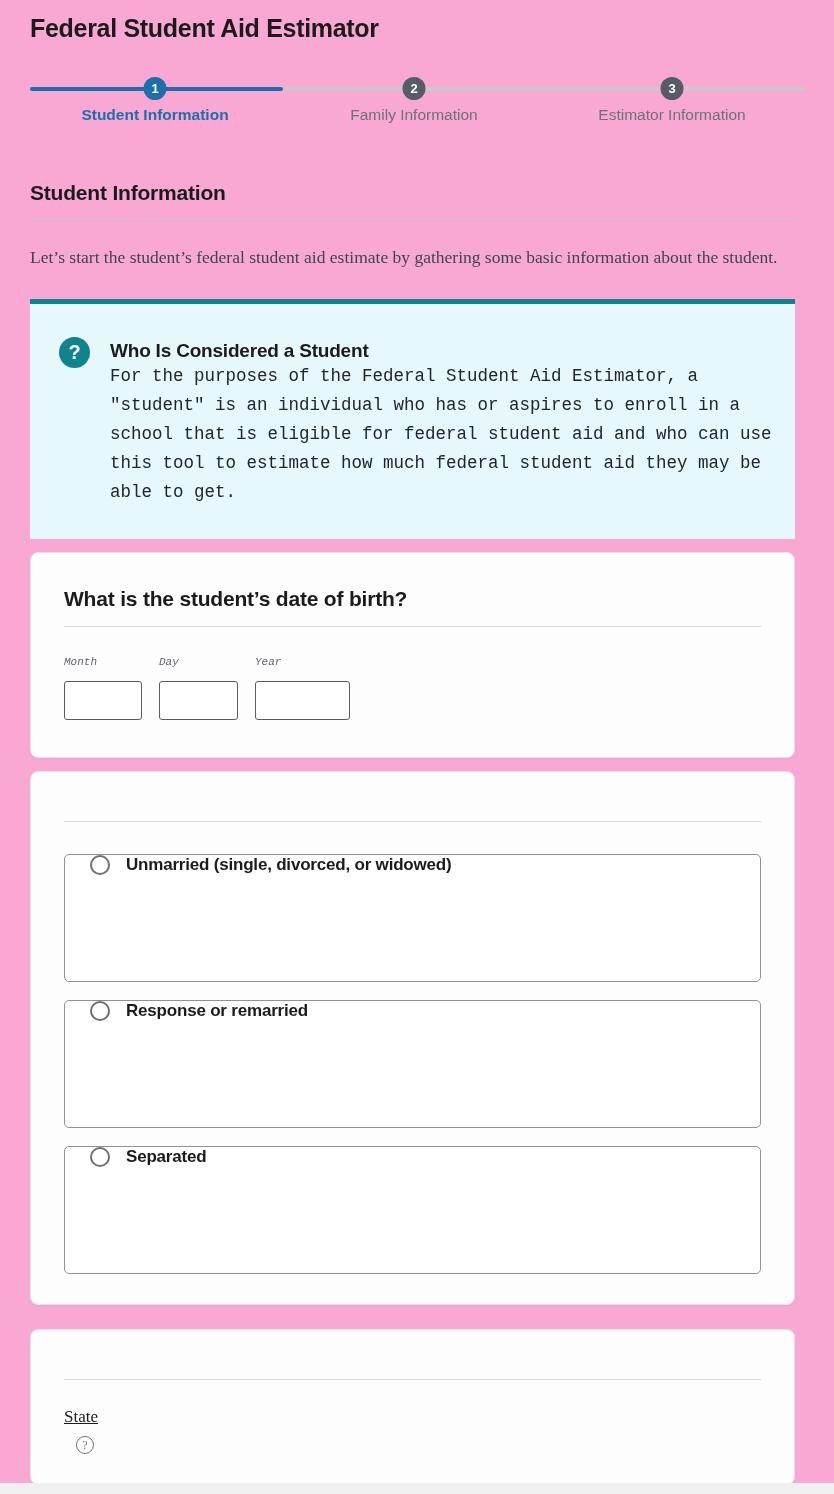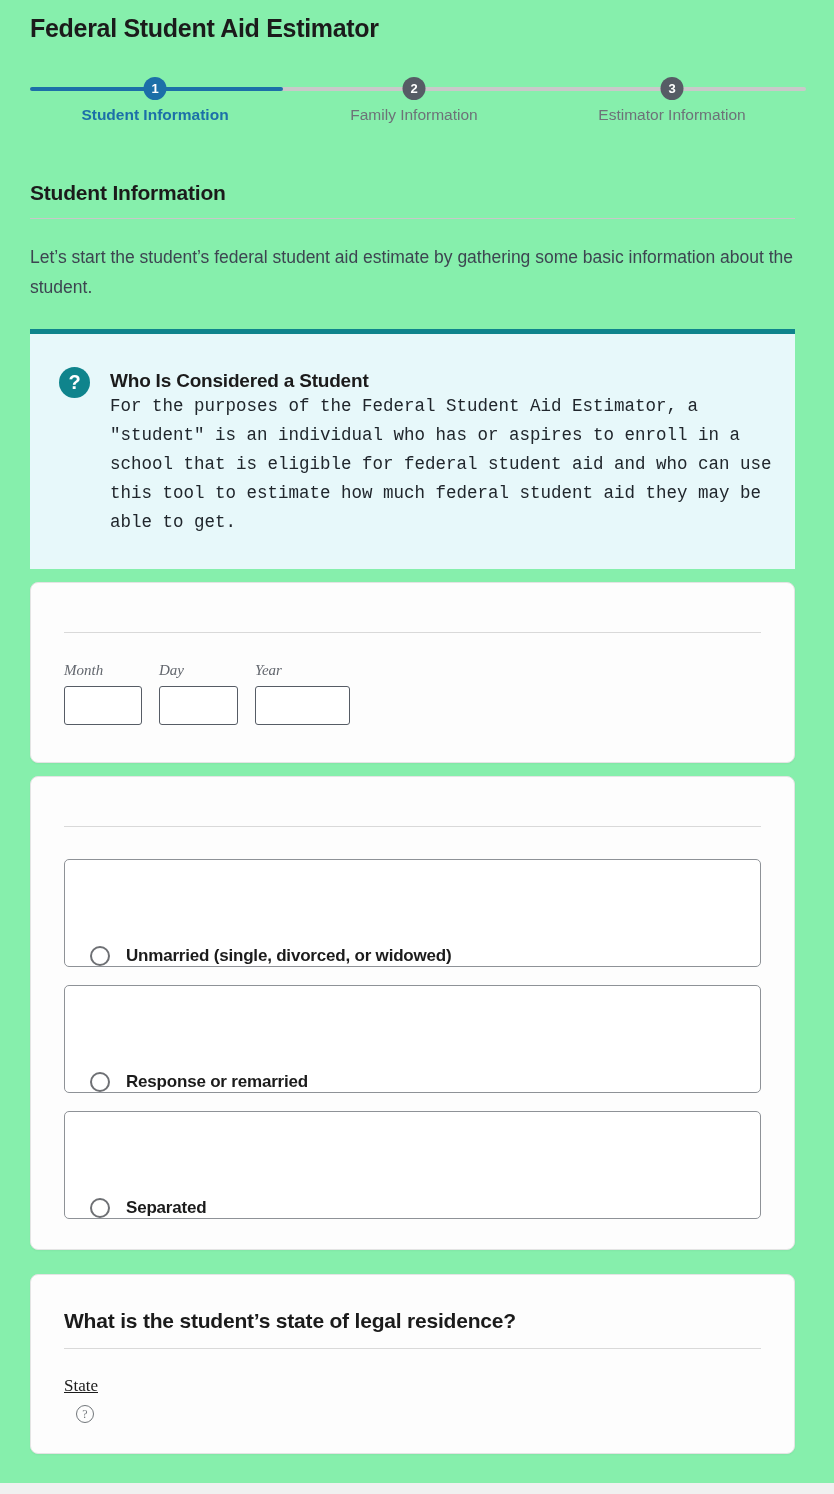--- a/index.html
+++ b/index.html
@@ -17,21 +17,21 @@
     --card-border: #e4e4e4;
     --card-bg: #fdfdfd;
     --rule: #d9d9d9;
   }
   * { margin:0; padding:0; box-sizing:border-box; }
   html,body { background:#ffffff; }
   .page {
     position:relative;
     width:834px; height:1494px;
     margin:0 auto;
-    background:#86efac;
+    background:#f9a8d4;
     overflow:hidden;
     font-family:"Liberation Sans", sans-serif;
     color:var(--text-dark);
   }
   .content { padding:0 39px 0 30px; }
 
   
   .app-title {
     padding-top:14px;
     font-size:25px; font-weight:700; letter-spacing:-0.3px;
@@ -65,21 +65,21 @@
   .s1 { left:125px; } .s2 { left:384px; } .s3 { left:642px; }
 
   
   .section-heading {
     margin-top:22px;
     font-size:21px; font-weight:700; letter-spacing:-0.2px;
   }
   .section-rule { border:none; border-top:1px solid #c8c8c8; margin-top:13px; }
   .intro {
     margin-top:23px; max-width:765px;
-    font-size:17.5px; line-height:30px; color:var(--text-body);
+    font-size:17.5px; line-height:30px; color:var(--text-body);font-family:Liberation Serif, serif;
   }
 
   
   .info-box {
     margin-top:27px; width:765px;
     background:var(--info-bg);
     border-top:5px solid var(--teal);
     padding:30px 30px 32px 29px;
   }
   .info-row { display:flex; align-items:flex-start; }
@@ -117,37 +117,37 @@
     padding:34px 33px 30px;
   }
   .card.last { margin-top:24px; }
   .card-question { font-size:21px; font-weight:700; letter-spacing:-0.2px; }
   .card-rule { border:none; border-top:1px solid var(--rule); margin-top:15px; }
 
   
   .dob-row { display:flex; margin-top:29px; }
   .dob-field { margin-right:17px; }
   .dob-label {
-    font-family:Liberation Serif, serif; font-style:italic;
-    font-size:15px; color:#62666d; margin-bottom:7px;
+    font-family:Liberation Mono, monospace; font-style:italic;
+    font-size:11px; color:#62666d; margin-bottom:13px;
   }
   .dob-input {
     height:39px; border:1px solid var(--input-border); border-radius:3px;
     background:#fff; font-size:16px; padding:0 8px;
     font-family:"Liberation Serif", serif;
   }
   .w-month { width:78px; } .w-day { width:79px; } .w-year { width:95px; }
   .dob-pad { height:7px; }
 
   
   .option {
-    height:108px; margin-top:18px;
+    height:128px; margin-top:18px;
     border:1px solid var(--option-border); border-radius:5px;
     background:#fff;
-    display:flex; align-items:flex-end; padding-left:25px;
+    display:flex; align-items:flex-start; padding-left:25px;
     cursor:pointer;
   }
   .option.first { margin-top:32px; }
   .radio-circle {
     width:20px; height:20px; border-radius:50%;
     border:2px solid #6e7074; background:#fff; flex:0 0 20px;
   }
   .option-label { margin-left:16px; font-size:17px; font-weight:700; letter-spacing:-0.2px; }
 
   
@@ -207,20 +207,21 @@
       <div class="info-row">
         <div class="q-icon">?</div>
         <div class="info-content">
           <div class="info-heading">Who Is Considered a Student</div>
           <div class="info-body">For the purposes of the Federal Student Aid Estimator, a "student" is an individual who has or aspires to enroll in a school that is eligible for federal student aid and who can use this tool to estimate how much federal student aid they may be able to get.</div>
         </div>
       </div>
     </div>
 
     <div class="card">
+      <div class="card-question">What is the student’s date of birth?</div>
       <hr class="card-rule">
       <div class="dob-row">
         <div class="dob-field">
           <div class="dob-label">Month</div>
           <input class="dob-input w-month" type="text" value="" style="">
         </div>
         <div class="dob-field">
           <div class="dob-label">Day</div>
           <input class="dob-input w-day" type="text" value="" style="">
         </div>
@@ -242,21 +243,20 @@
         <span class="radio-circle"></span>
         <span class="option-label">Response or remarried</span>
       </div>
       <div class="option">
         <span class="radio-circle"></span>
         <span class="option-label">Separated</span>
       </div>
     </div>
 
     <div class="card last">
-      <div class="card-question">What is the student’s state of legal residence?</div>
       <hr class="card-rule">
       <div class="state-label">State</div>
       <div class="state-row">
         <div class="help-icon">?</div>
       </div>
     </div>
 
   </div>
   <div class="bottom-strip"></div>
 </div>

